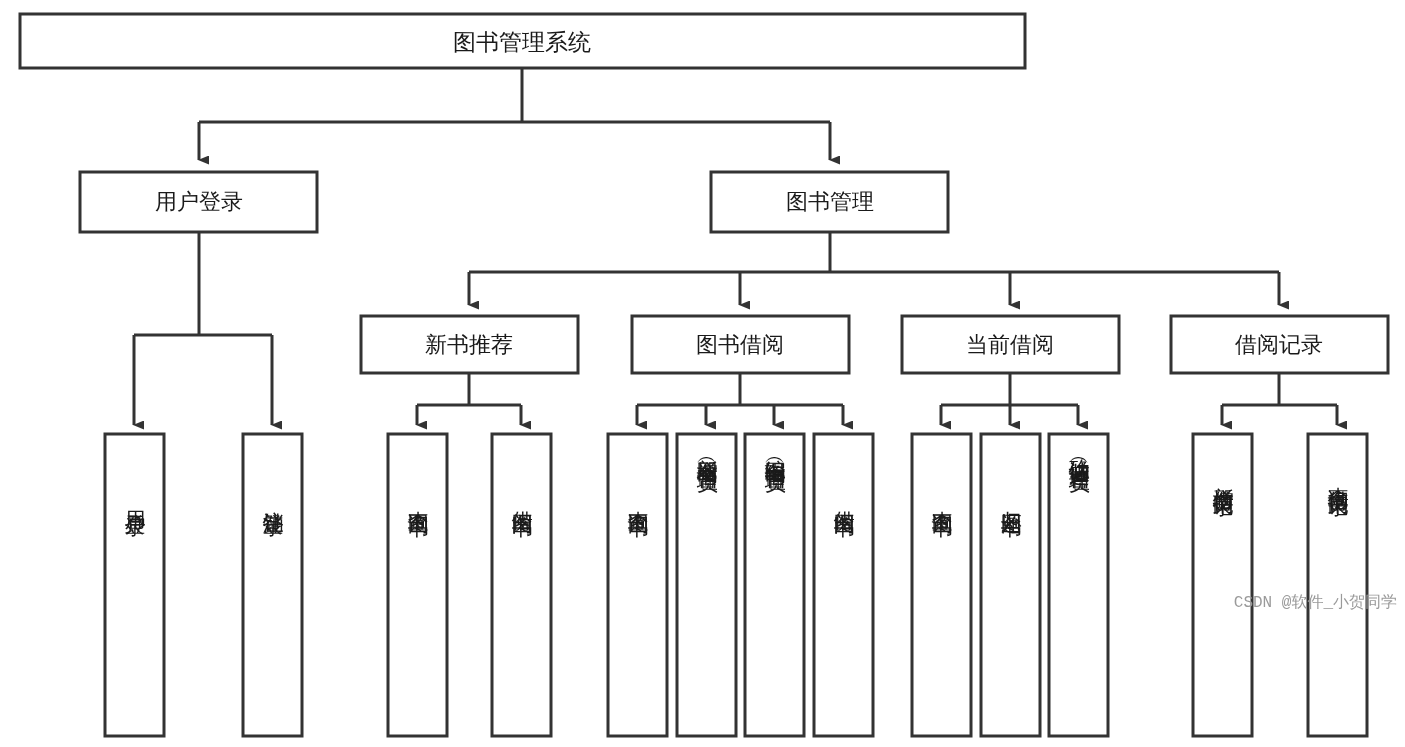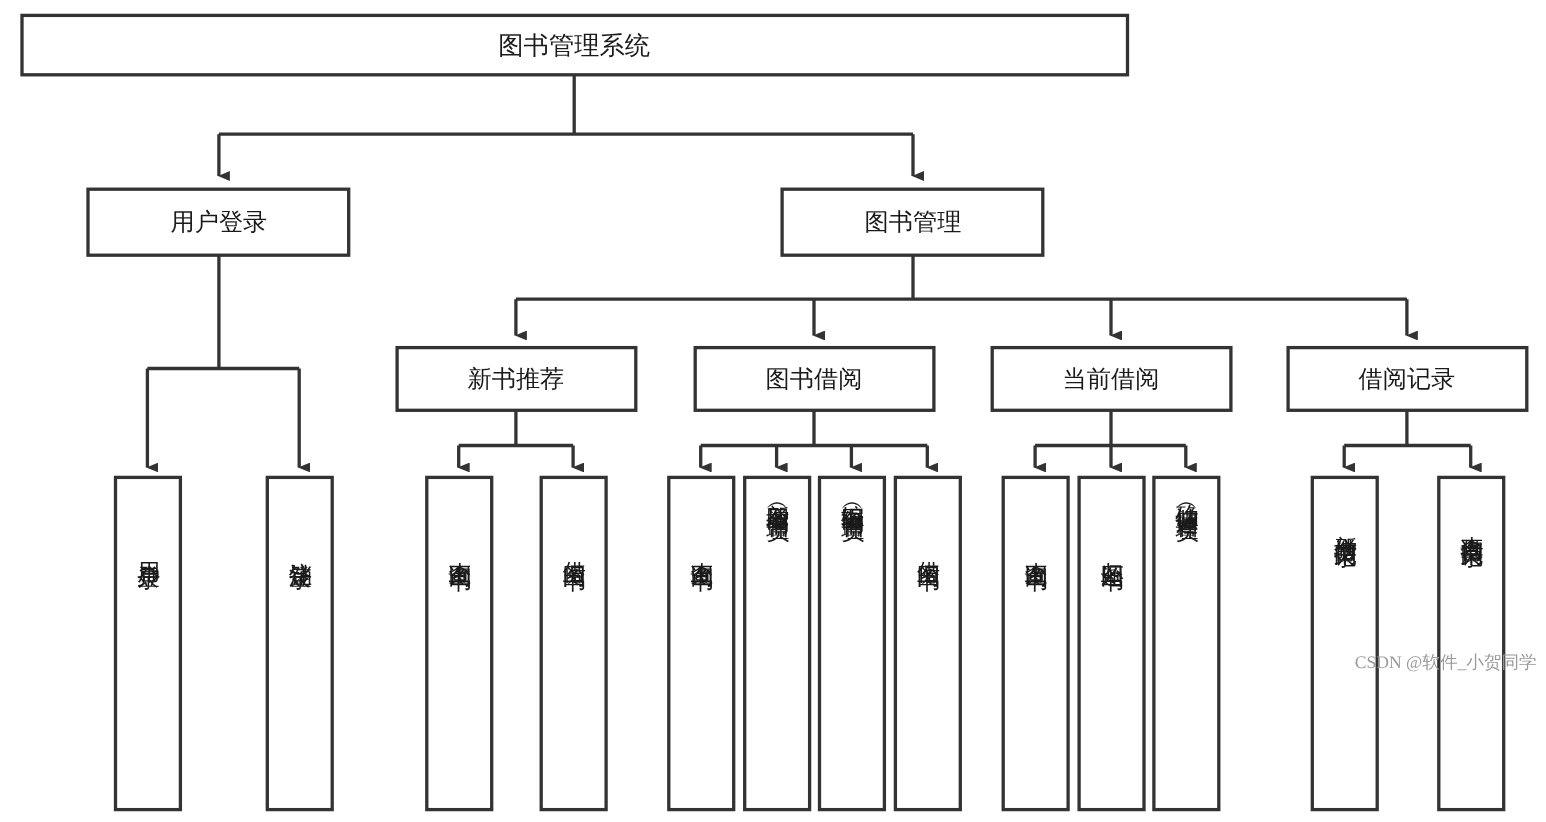--- a/index.html
+++ b/index.html
@@ -71,21 +71,21 @@
     font-size: 21px;
     line-height: 1.02;
     color: #1a1a1a;
     letter-spacing: 2px;
     white-space: nowrap;
   }
   .watermark {
     position: absolute;
     right: 8px;
     bottom: 6px;
-    font-family: Liberation Serif, serif;
+    font-family: Liberation Mono, monospace;
     font-size: 16px;
     color: #9a9a9a;
     white-space: nowrap;
     user-select: none;
   }
 </style>
 </head>
 <body>
 
 <div id="diagram-root">

